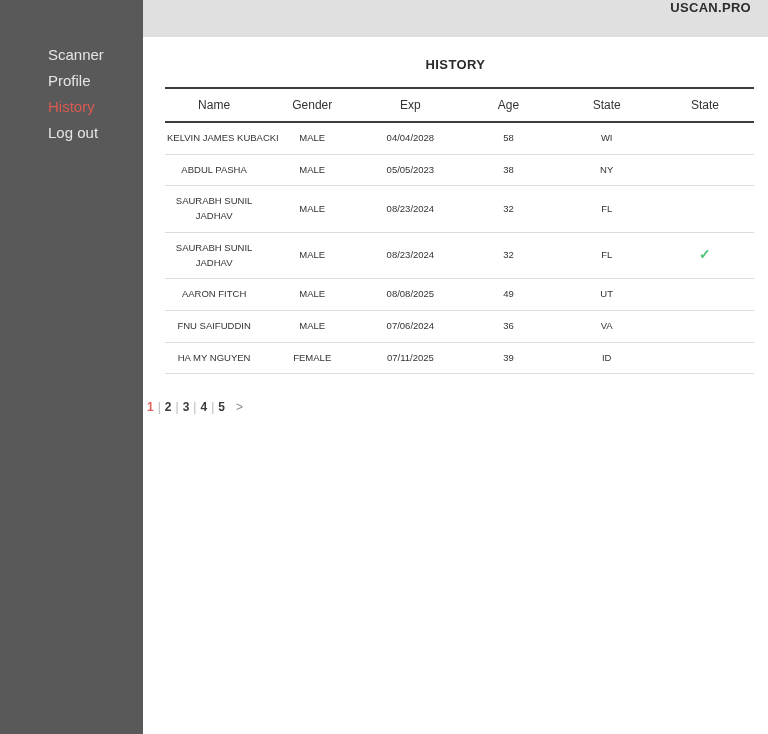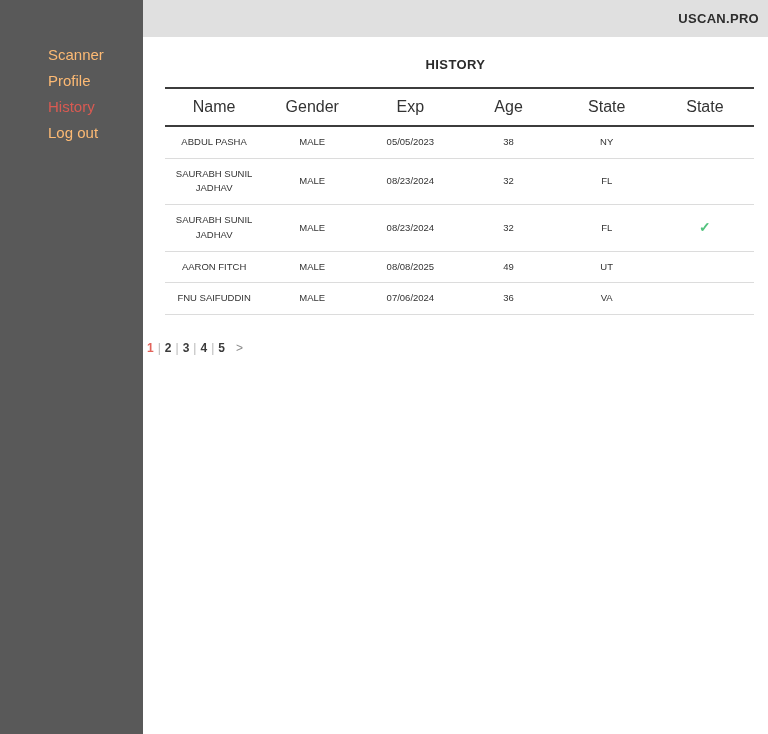--- a/index.html
+++ b/index.html
@@ -17,32 +17,32 @@
     background: #595959;
     z-index: 2;
   }
   .sidebar nav { padding-top: 44px; }
   .side-item {
     display: block;
     padding: 0 0 0 48px;
     height: 26px;
     line-height: 22px;
     font-size: 15px;
-    color: #fdba74;
+    color: #e5e5e5;
     cursor: pointer;
     white-space: nowrap;
   }
   .side-item.active { color: #d95a52; }
   
   .header {
     position: absolute; left: 143px; right: 0; top: 0;
     height: 37px;
     background: #e0e0e0;
-    display: flex; align-items: center; justify-content: flex-end;
-    padding-right: 9px;
+    display: flex; justify-content: flex-end;
+    padding-right: 17px;
   }
   .brand {
     font-size: 13px;
     font-weight: bold;
     color: #2d2d2d;
     letter-spacing: 0.3px;
   }
   
   .main {
     position: absolute; left: 143px; right: 0; top: 37px; bottom: 0;
@@ -58,21 +58,21 @@
   }
   .table-wrap { margin: 15px 14px 0 22px; }
   table {
     width: 100%;
     border-collapse: collapse;
     table-layout: fixed;
     border-top: 2px solid #3c3c3c;
   }
   thead th {
     font-weight: normal;
-    font-size: 16px;
+    font-size: 12px;
     color: #333333;
     text-align: center;
     padding: 9px 2px;
     border-bottom: 2px solid #3c3c3c;
   }
   tbody td {
     font-size: 9.5px;
     color: #333333;
     text-align: center;
     vertical-align: middle;
@@ -131,20 +131,28 @@
             <th>Name</th>
             <th>Gender</th>
             <th>Exp</th>
             <th>Age</th>
             <th>State</th>
             <th>State</th>
           </tr>
         </thead>
       <tbody id="tbody">
           <tr>
+            <td class="name-cell">KELVIN JAMES KUBACKI</td>
+            <td>MALE</td>
+            <td>04/04/2028</td>
+            <td>58</td>
+            <td>WI</td>
+            <td></td>
+          </tr>
+          <tr>
             <td class="name-cell">ABDUL PASHA</td>
             <td>MALE</td>
             <td>05/05/2023</td>
             <td>38</td>
             <td>NY</td>
             <td></td>
           </tr>
           <tr>
             <td class="name-cell">SAURABH SUNIL
 JADHAV</td>
@@ -172,18 +180,26 @@
             <td></td>
           </tr>
           <tr>
             <td class="name-cell">FNU SAIFUDDIN</td>
             <td>MALE</td>
             <td>07/06/2024</td>
             <td>36</td>
             <td>VA</td>
             <td></td>
           </tr>
+          <tr>
+            <td class="name-cell">HA MY NGUYEN</td>
+            <td>FEMALE</td>
+            <td>07/11/2025</td>
+            <td>39</td>
+            <td>ID</td>
+            <td></td>
+          </tr>
         </tbody>
     </table>
   </div>
 
   <div class="pagination" id="pagination"><span class="page current">1</span><span class="sep">|</span><span class="page">2</span><span class="sep">|</span><span class="page">3</span><span class="sep">|</span><span class="page">4</span><span class="sep">|</span><span class="page">5</span><span class="next">&gt;</span></div>
 </div>
 
 </body></html>

